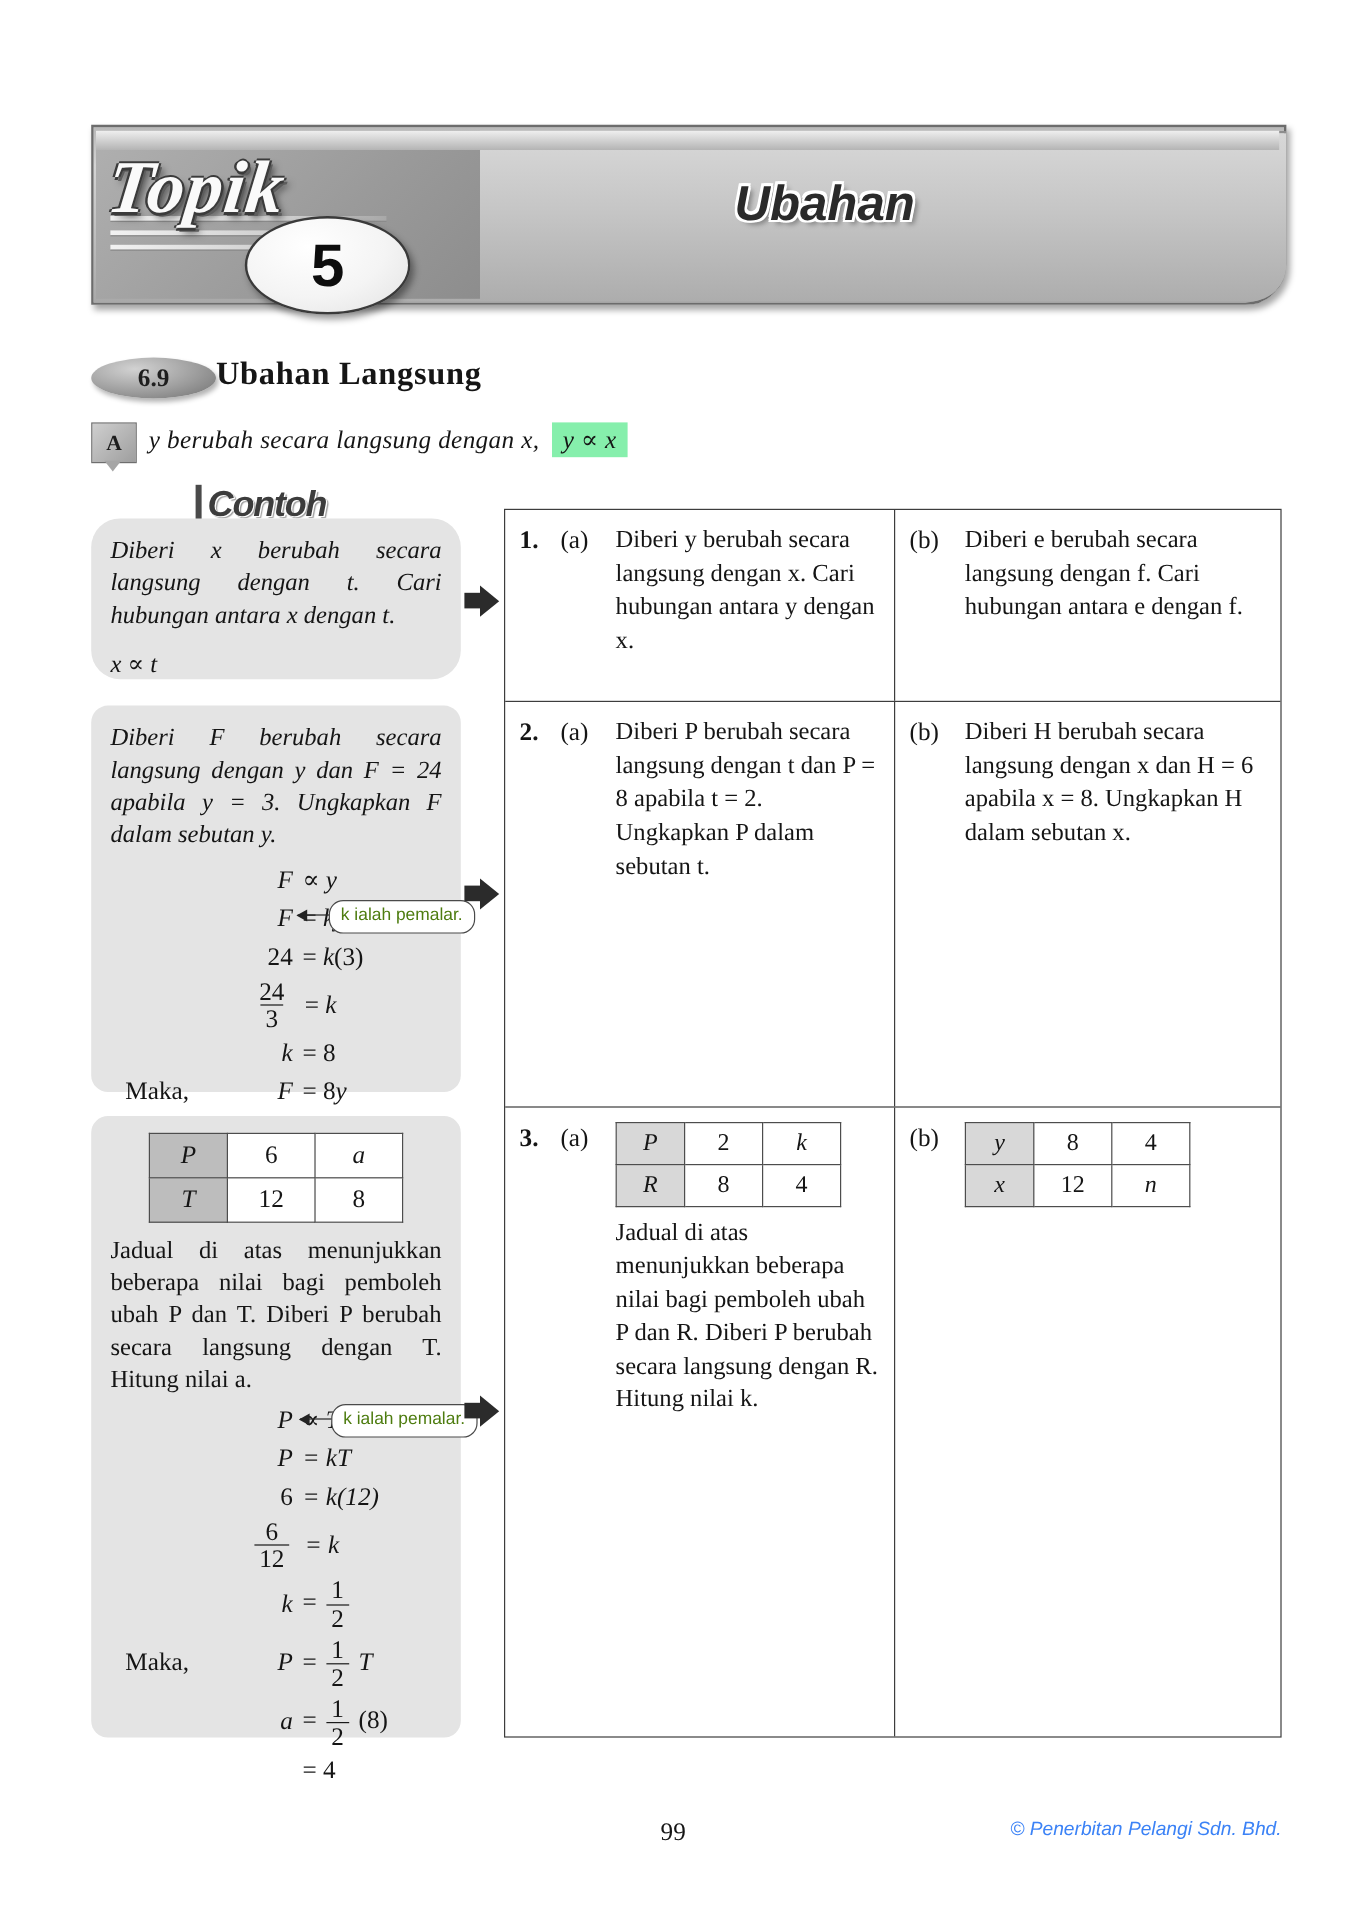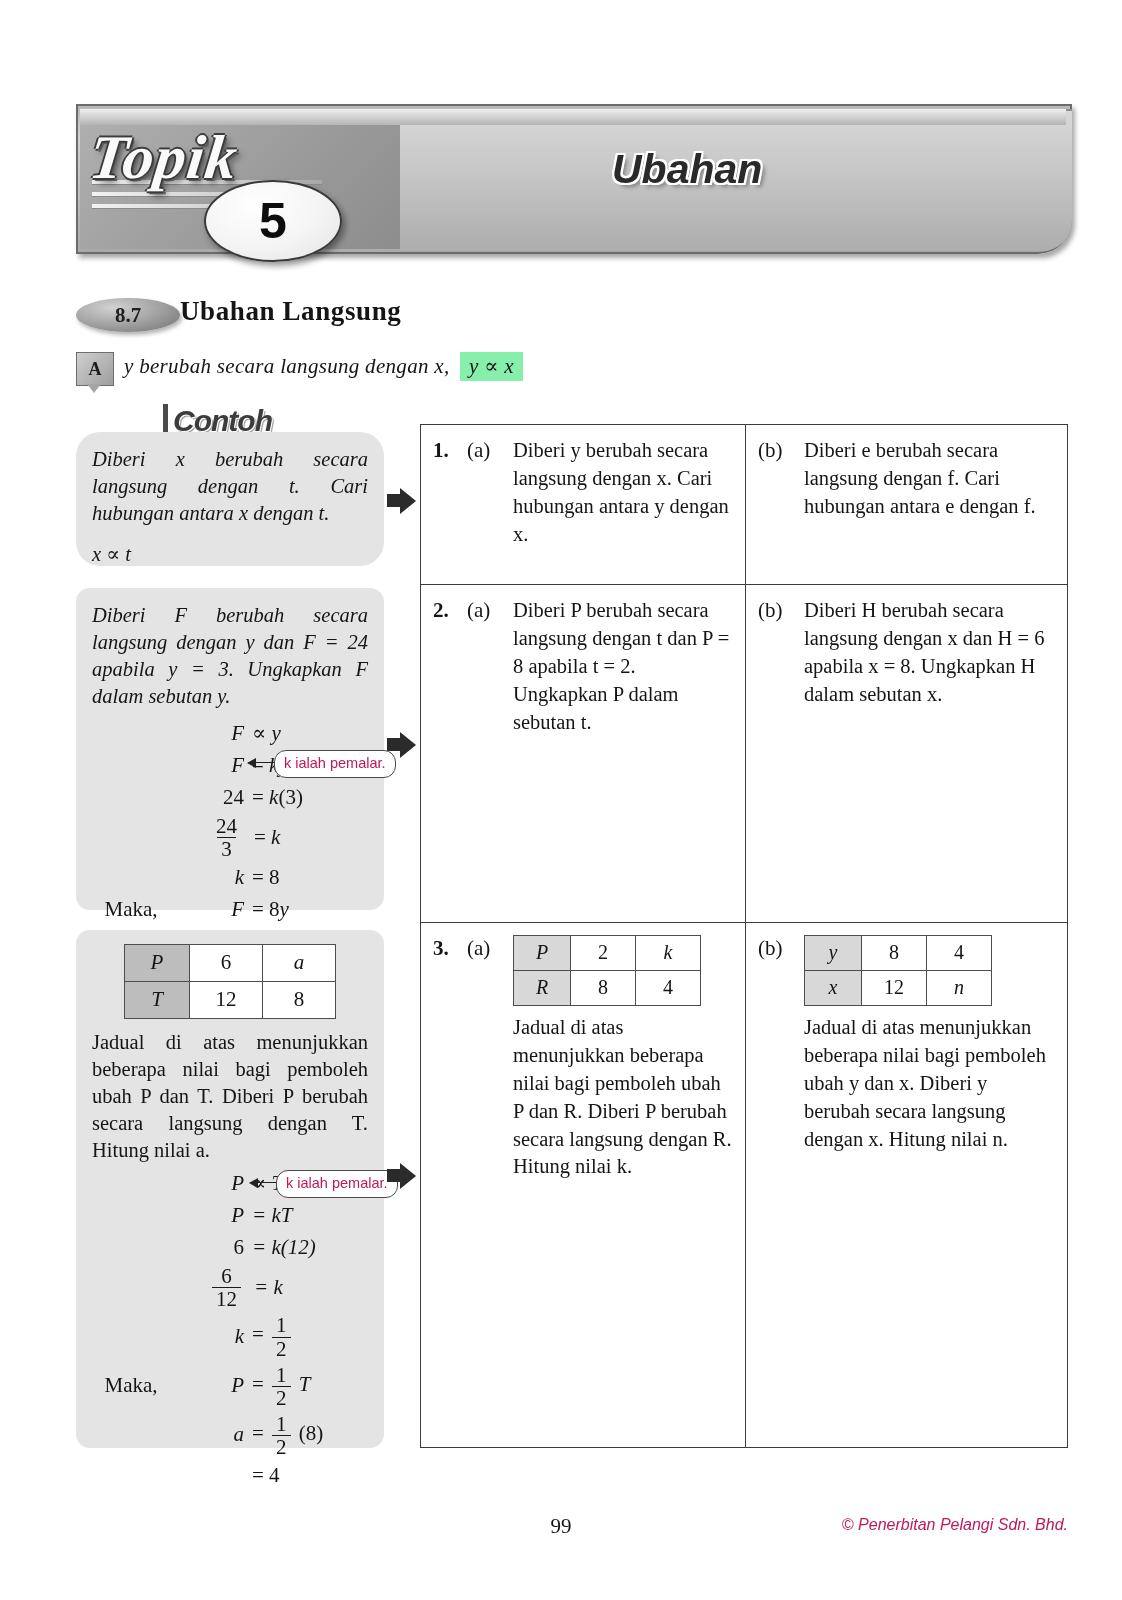--- a/index.html
+++ b/index.html
@@ -119,21 +119,21 @@
   .mlhs{width:74px;text-align:right;flex:none;padding-right:8px;}
   .mrhs{text-align:left;flex:none;}
   .frac{display:inline-flex;flex-direction:column;align-items:center;vertical-align:middle;
         margin:0 3px;line-height:1.05;}
   .frac .num{padding:0 4px;}
   .frac .den{padding:0 4px;border-top:1.6px solid #1a1a1a;}
 
   .callout{
     position:absolute;display:flex;align-items:center;
     font-family:"Liberation Sans",sans-serif;font-size:14.5px;font-style:normal;
-    color:#be185d;background:#fff;border:1.4px solid #4a4a4a;border-radius:12px;
+    color:#4d7c0f;background:#fff;border:1.4px solid #4a4a4a;border-radius:12px;
     padding:3px 9px 4px 9px;white-space:nowrap;
   }
   .callout-arrow{position:absolute;height:0;border-top:1.6px solid #232323;}
   .callout-arrow::before{
     content:"";position:absolute;left:-1px;top:-5px;width:0;height:0;
     border-top:5px solid transparent;border-bottom:5px solid transparent;
     border-right:9px solid #232323;
   }
 
   
@@ -172,21 +172,21 @@
   .ex-cell.b .qlet{width:46px;}
   .qtab-wrap{margin:0 0 8px 0;}
   .qtab{border-collapse:collapse;}
   .qtab td{border:1.3px solid #4d4d4d;width:62px;height:32px;text-align:center;font-size:20px;background:#fff;}
   .qtab td.hd{background:#d8d8d8;font-style:italic;width:54px;}
 
   
   .pageno{position:absolute;left:0;top:1514px;width:1122px;text-align:center;font-size:21px;}
   .copyright{
     position:absolute;right:54px;top:1516px;
-    font-family:"Liberation Sans",sans-serif;font-style:italic;font-size:16px;color:#be185d;
+    font-family:"Liberation Sans",sans-serif;font-style:italic;font-size:16px;color:#3b82f6;
   }
 </style>
 </head>
 <body>
 
 <div class="page">
 
   <div class="banner">
     <div class="banner-body">
       <div class="banner-notch"></div>
@@ -197,21 +197,21 @@
           <i></i>
           <i></i>
       </div>
       <div class="topik-word">Topik</div>
       <div class="topik-num">5</div>
       <div class="banner-title">Ubahan</div>
     </div>
   </div>
 
   <div class="sec-row">
-    <div class="sec-pill">8.7</div>
+    <div class="sec-pill">6.9</div>
     <div class="sec-title">Ubahan Langsung</div>
   </div>
 
   <div class="stmt">
     <div class="a-badge">A</div>
     <div class="stmt-text">
       <span class="it">y berubah secara langsung dengan x,</span>
       <span class="hl it">y ∝ x</span>
     </div>
   </div>
@@ -438,21 +438,20 @@
                 <td>4</td>
               </tr>
               <tr>
                 <td class="hd">x</td>
                 <td>12</td>
                 <td class="it">n</td>
               </tr>
             </tbody>
               </table>
           </div>
-          <p>Jadual di atas menunjukkan beberapa nilai bagi pemboleh ubah y dan x. Diberi y berubah secara langsung dengan x. Hitung nilai n.</p>
         </div>
       </div>
     </div>
 
   </div>
 
   <div class="pageno">99</div>
   <div class="copyright">© Penerbitan Pelangi Sdn. Bhd.</div>
 
 </div>

